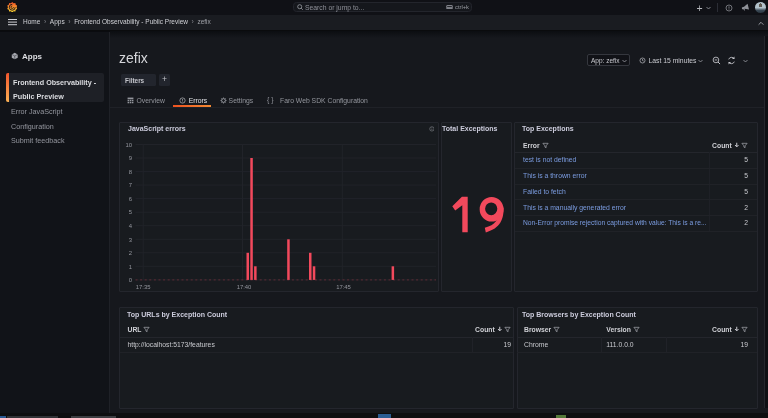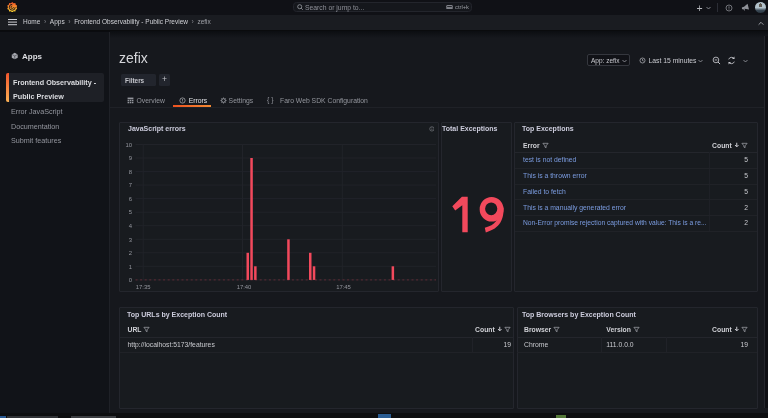--- a/index.html
+++ b/index.html
@@ -61,22 +61,22 @@
 <div class="abs" style="left:0;top:32px;width:110px;height:382px;background:#111318;border-right:1px solid #1f2127"></div>
 <svg class="abs" style="left:10.5px;top:52px" width="7.5" height="8" viewBox="0 0 24 24">
     <path d="M12 1.5 L21.5 6.8 V17.2 L12 22.5 L2.5 17.2 V6.8 Z" fill="#a6a8af"></path>
     <path d="M2.5 6.8l9.5 5.2 9.5-5.2 M12 12v10.5" stroke="#15171c" stroke-width="1.4" fill="none"></path>
   </svg>
 <div class="abs txt" style="left:22px;top:52px;font-size:8px;font-weight:bold;color:#dedfe3">Apps</div>
 <div class="abs" style="left:6px;top:73px;width:98px;height:29px;background:#1e2026;border-radius:2px"></div>
 <div class="abs" style="left:6px;top:73px;width:2.5px;height:29px;border-radius:2px 0 0 2px;background:linear-gradient(180deg,#f2552c,#fbb154)"></div>
 <div class="abs" style="left:13px;top:76px;font-size:7.2px;line-height:13.5px;font-weight:bold;color:#dcdde1">Frontend Observability -<br>Public Preview</div>
 <div class="abs txt" style="left:11px;top:106.5px;font-size:7.2px;color:#94969e">Error JavaScript</div>
-<div class="abs txt" style="left:11px;top:121.5px;font-size:7.2px;color:#94969e">Documentation</div>
-<div class="abs txt" style="left:11px;top:136px;font-size:7.2px;color:#94969e">Submit features</div>
+<div class="abs txt" style="left:11px;top:121.5px;font-size:7.2px;color:#94969e">Configuration</div>
+<div class="abs txt" style="left:11px;top:136px;font-size:7.2px;color:#94969e">Submit feedback</div>
 
 <div class="abs txt" style="left:119px;top:50px;font-size:14px;color:#d5d6da">zefix</div>
 
 <div class="abs" style="left:587px;top:54px;width:43px;height:12px;background:#111217;border:1px solid #35373e;border-radius:2px"></div>
 <div class="abs txt" style="left:591px;top:56.5px;font-size:6.5px;color:#c9cad0">App: zefix</div>
 <svg class="abs" style="left:622px;top:58.5px" width="5" height="4" viewBox="0 0 10 8">
     <path d="M1 2l4 4 4-4" fill="none" stroke="#9fa1a8" stroke-width="1.6"></path>
   </svg>
 <svg class="abs" style="left:638.5px;top:56.5px" width="7" height="7" viewBox="0 0 24 24">
     <circle cx="12" cy="12" r="8.6" fill="none" stroke="#c9cad0" stroke-width="2.2"></circle>

